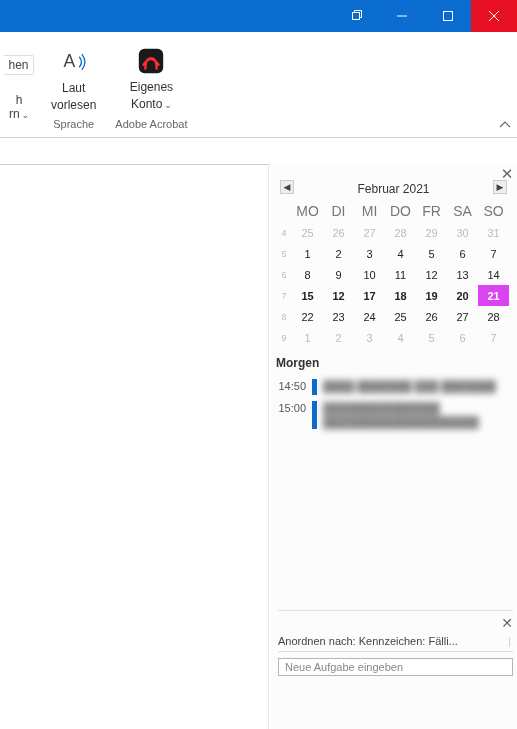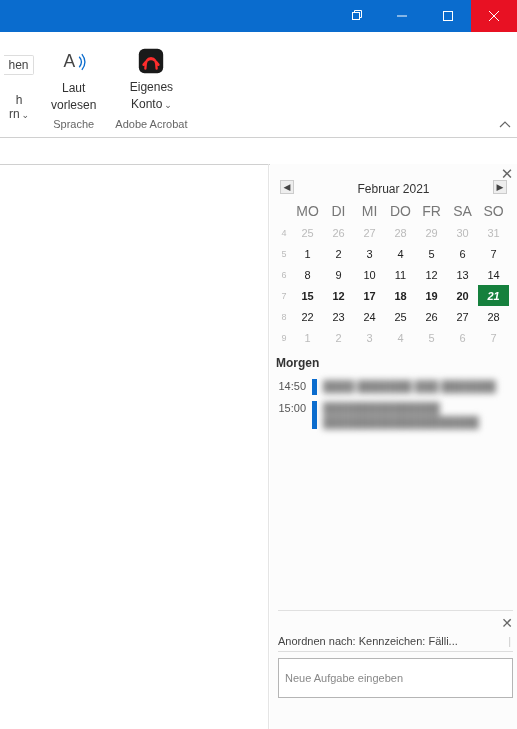--- a/index.html
+++ b/index.html
@@ -36,36 +36,36 @@
 .cal-nav { position: absolute; top: 2px; width: 14px; height: 14px; background: #eee; border: 1px solid #ccc; display: flex; align-items: center; justify-content: center; font-size: 9px; color: #444; }
 .cal-prev { left: 2px; }
 .cal-next { right: 2px; }
 .cal-title { font-size: 12px; color: #333; font-weight: 400; }
 .cal-grid { display: grid; grid-template-columns: 14px repeat(7, 1fr); font-size: 11px; color: #555; text-align: center; }
 .cal-wn { font-size: 9px; color: #bbb; display: flex; align-items: center; justify-content: flex-end; padding-right: 2px; }
 .cal-dh { font-size: 14px; color: #777; padding: 3px 0; }
 .cal-d { padding: 3px 0; color: #222; }
 .cal-d.other { color: #bbb; }
 .cal-d.highlight { font-weight: 700; }
-.cal-d.selected { background: #15803d; color: #fff; font-weight: 700; font-style: italic; }
+.cal-d.selected { background: #d946ef; color: #fff; font-weight: 700; }
 .cal-d, .cal-wn { height: 21px; display: flex; align-items: center; justify-content: center; }
 
 .agenda { position: absolute; left: 6px; right: 6px; top: 192px; }
 .agenda-heading { font-size: 12px; font-weight: 700; color: #333; margin-bottom: 6px; }
 .agenda-item { display: flex; align-items: flex-start; padding: 3px 0; }
 .agenda-time { width: 36px; font-size: 11px; color: #555; text-align: right; padding-right: 6px; padding-top: 1px; }
 .agenda-bar { width: 5px; background: #0a6cce; margin-right: 6px; align-self: stretch; min-height: 16px; }
 .agenda-text { flex: 1; font-size: 11px; color: #888; filter: blur(3px); line-height: 14px; user-select: none; }
 
 .tasks { position: absolute; left: 8px; right: 4px; bottom: 6px; top: 446px; border-top: 1px solid #e0e0e0; }
 .tasks-close { position: absolute; top: 4px; right: 0; font-size: 14px; color: #666; }
 .arrange { font-size: 11px; color: #444; margin-top: 24px; padding-bottom: 4px; border-bottom: 1px solid #ddd; display: flex; align-items: center; }
 .arrange-label { flex: 1; white-space: nowrap; overflow: hidden; text-overflow: ellipsis; }
 .arrange-divider { color: #ccc; padding: 0 2px; }
-.new-task { border: 1px solid #b5b5b5; height: 40px; margin-top: 6px; display: flex; align-items: center; padding: 0 6px; font-size: 11px; color: #888; background: #fff; }
+.new-task { border: 1px solid #b5b5b5; height: 18px; margin-top: 6px; display: flex; align-items: center; padding: 0 6px; font-size: 11px; color: #888; background: #fff; }
 .no-items { font-size: 11px; color: #444; text-align: center; margin-top: 12px; line-height: 15px; padding: 0 6px; }
 
 .svg-laut { width: 28px; height: 28px; }
 .svg-acro { width: 30px; height: 30px; }
 </style>
 </head>
 <body>
 
 <div class="titlebar">
   <div class="wc-btn">

